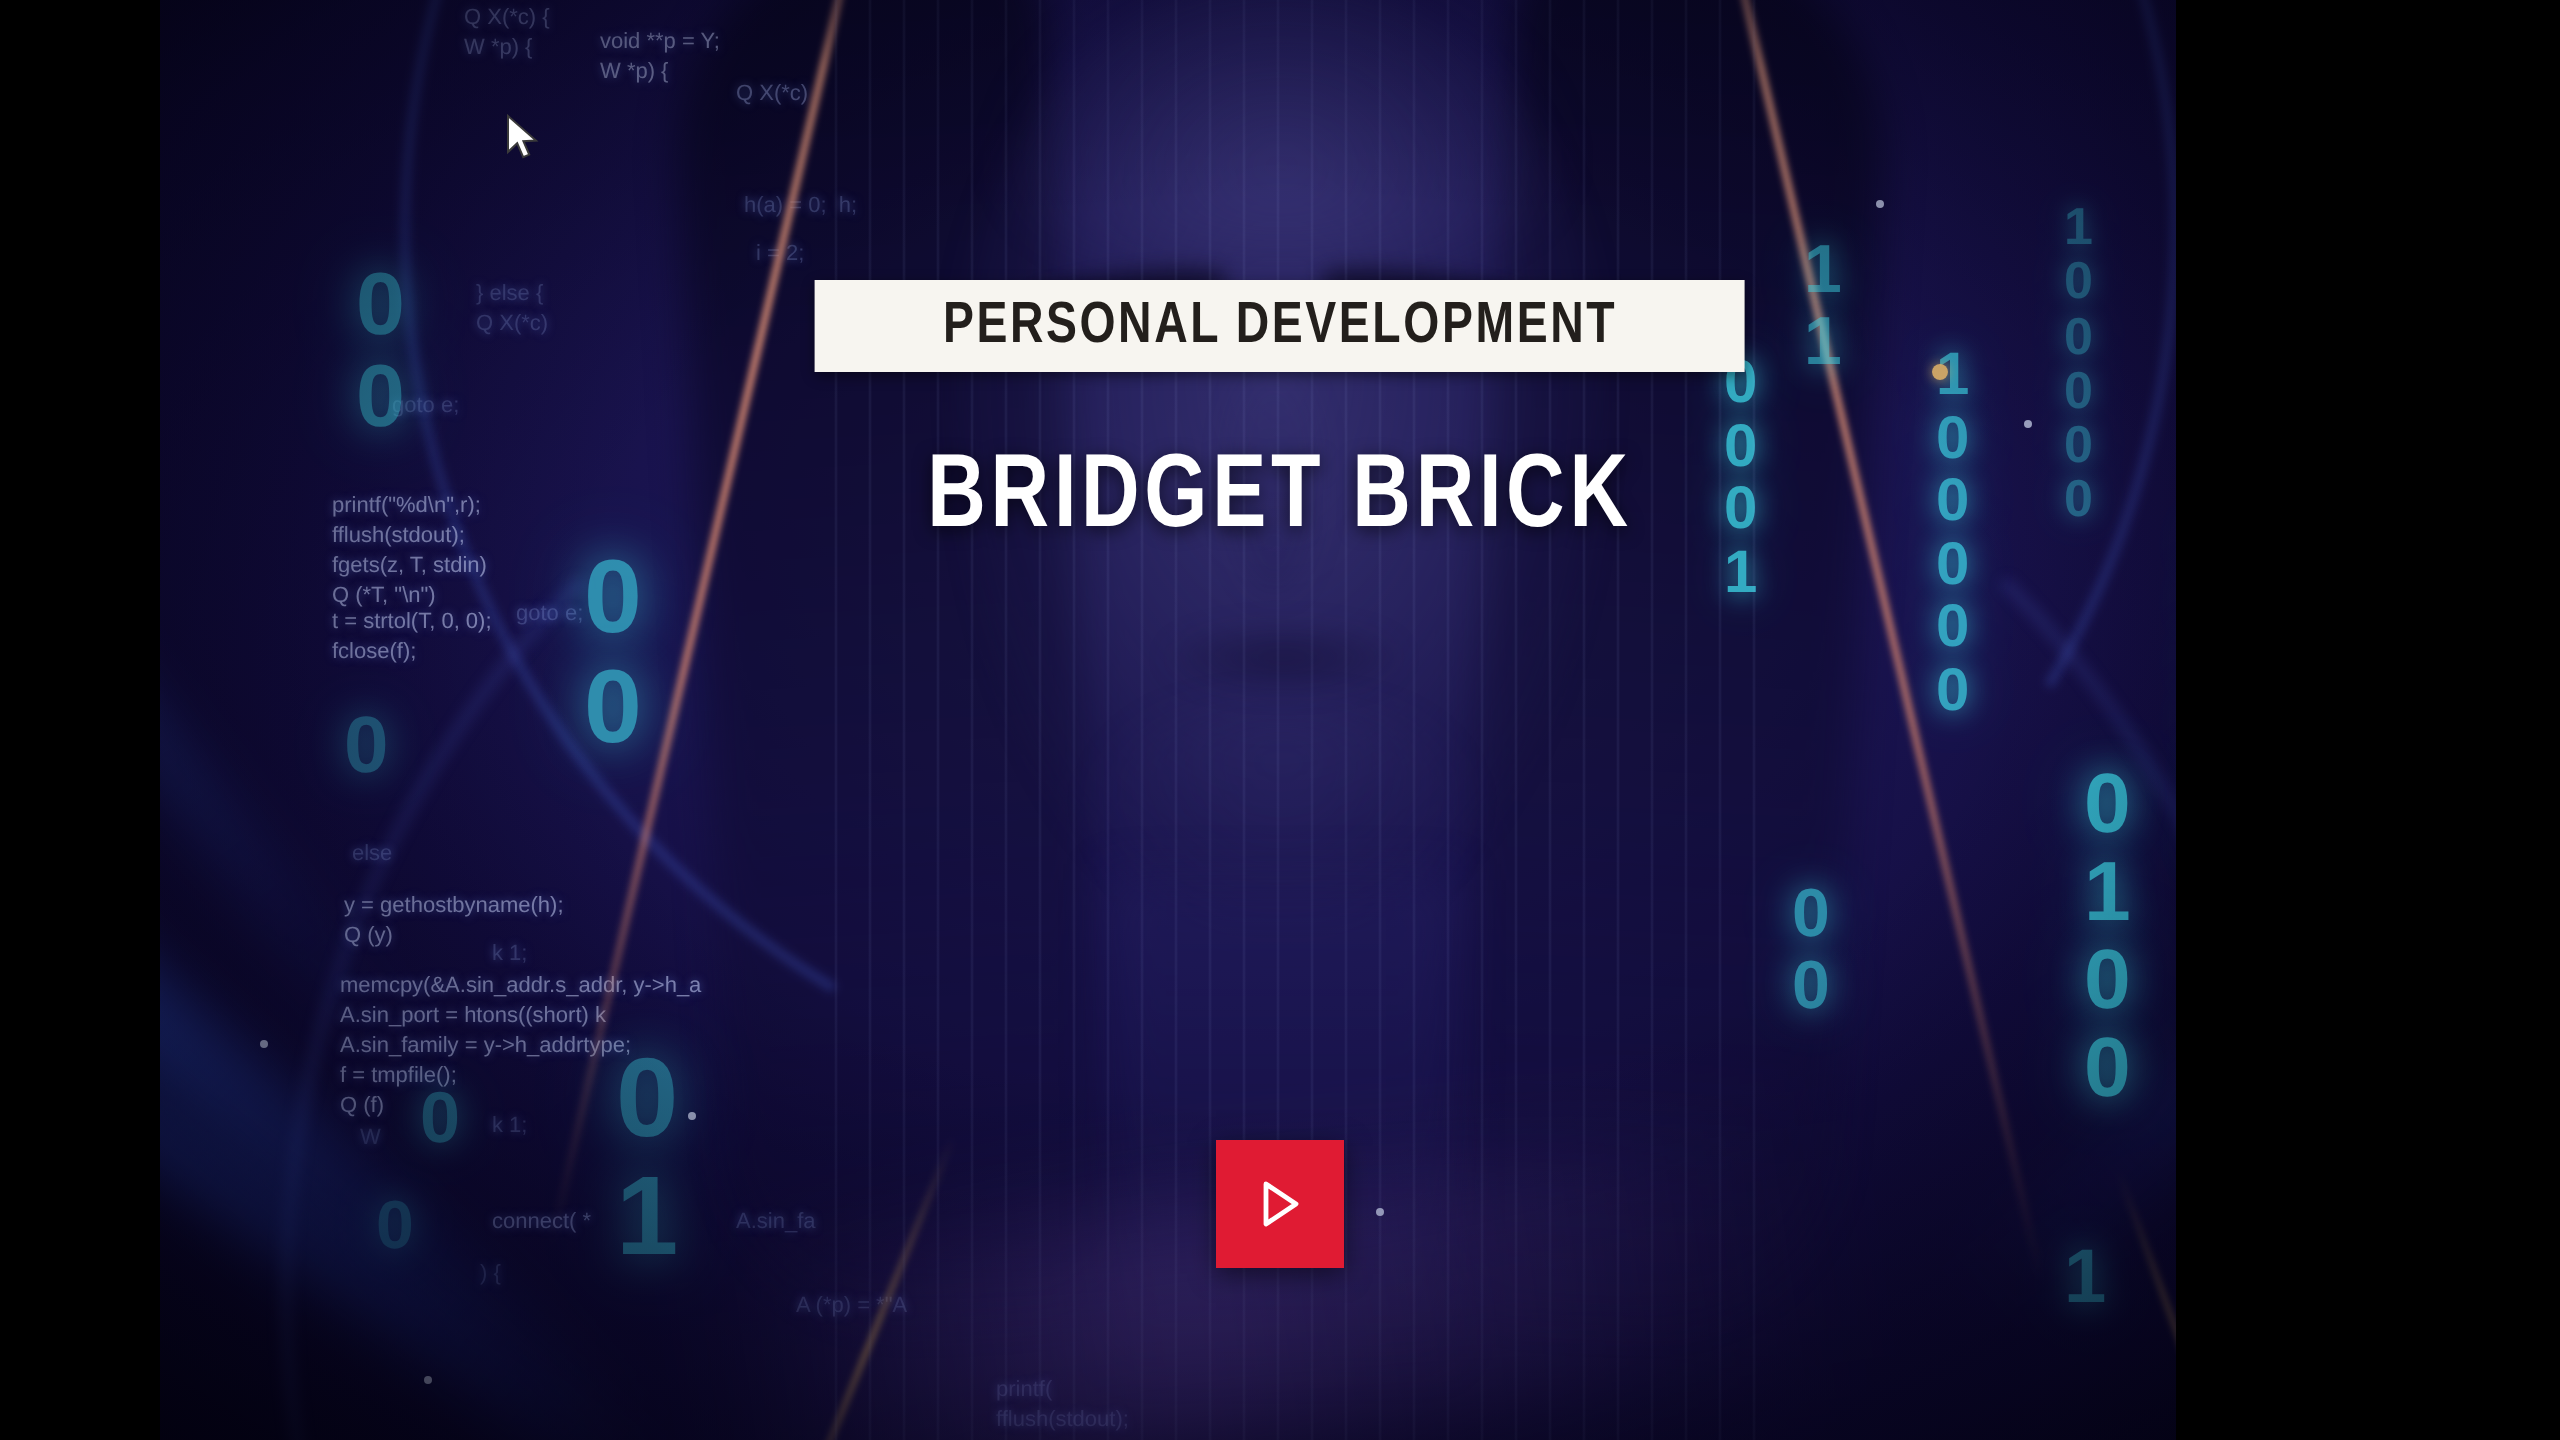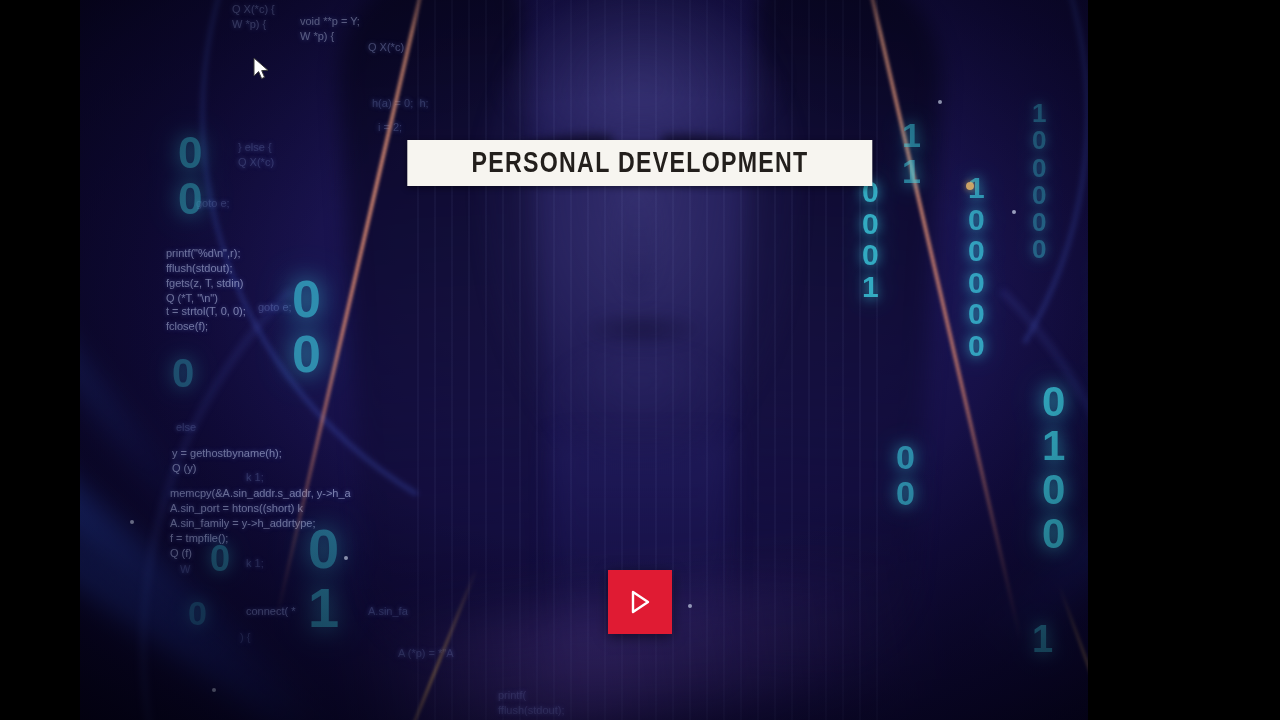--- a/index.html
+++ b/index.html
@@ -589,20 +589,23 @@
 
     <div class="scanlines"></div>
     <div class="vignette"></div>
 
     <div id="content">
 
       <div class="category-badge">
         <span class="category-badge-text">PERSONAL DEVELOPMENT</span>
       </div>
 
+      <div class="speaker-name">
+        <span class="speaker-name-inner">BRIDGET BRICK</span>
+      </div>
 
 
       <div class="play-button" title="Play">
         <span>
           <svg width="26" height="28" viewBox="0 0 26 28" aria-hidden="true">
             <path d="M6 4 L21 14 L6 24 Z" fill="none" stroke="#ffffff" stroke-width="2.4" stroke-linejoin="round" stroke-linecap="round"></path>
           </svg>
         </span>
       </div>
 

